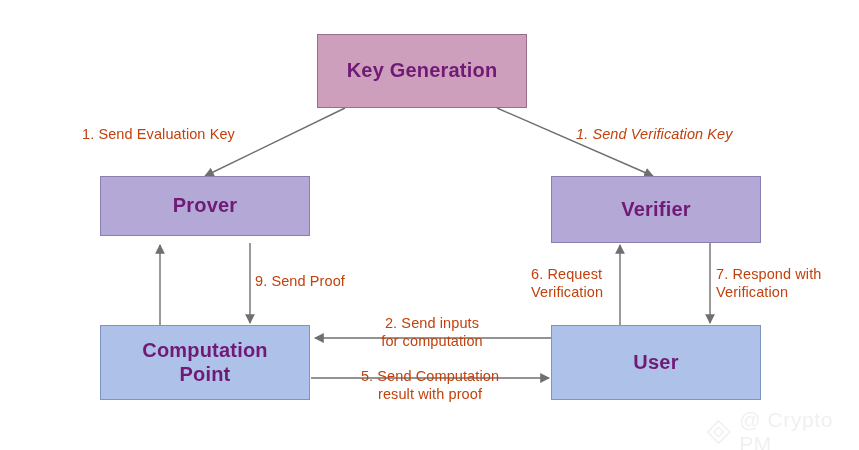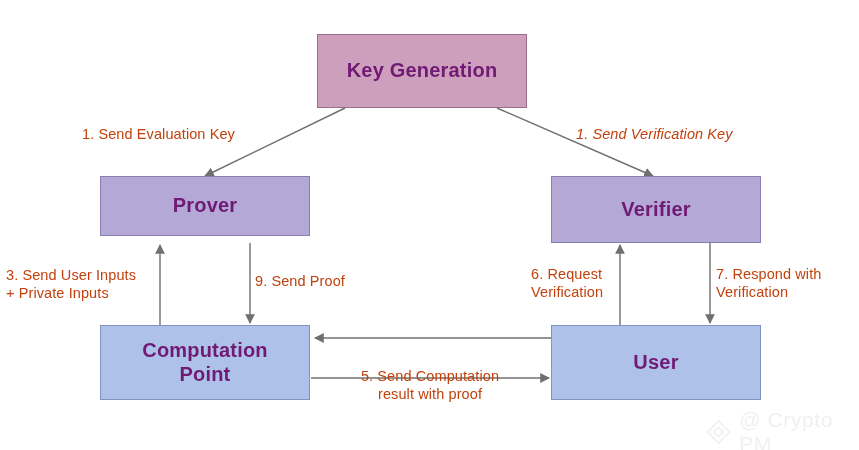--- a/index.html
+++ b/index.html
@@ -120,23 +120,23 @@
 
   <div class="node endpoint" style="left:100px; top:325px; width:210px; height:75px; white-space:pre-line;">
     <span>Computation
 Point</span>
   </div>
 
   <div class="edge-label left" style="left:82px; top:125px; width:215px;">1.    Send Evaluation Key</div>
 
   <div class="edge-label left" style="left:576px; top:125px; width:200px;font-style:italic;">1. Send Verification Key</div>
 
+  <div class="edge-label center" style="left:348px; top:314px; width:168px;">2. Send inputs
+for computation</div>
 
-  <div class="edge-label left" style="left:6px; top:266px; width:155px;">3. Send User Inputs
-+ Private Inputs</div>
 
   <div class="edge-label left" style="left:255px; top:272px; width:130px;">9. Send Proof</div>
 
   <div class="edge-label center" style="left:340px; top:367px; width:180px;">5. Send Computation
 result with proof</div>
 
   <div class="edge-label left" style="left:531px; top:265px; width:88px;">6. Request
 Verification</div>
 
   <div class="edge-label left" style="left:716px; top:265px; width:130px;">7. Respond with

